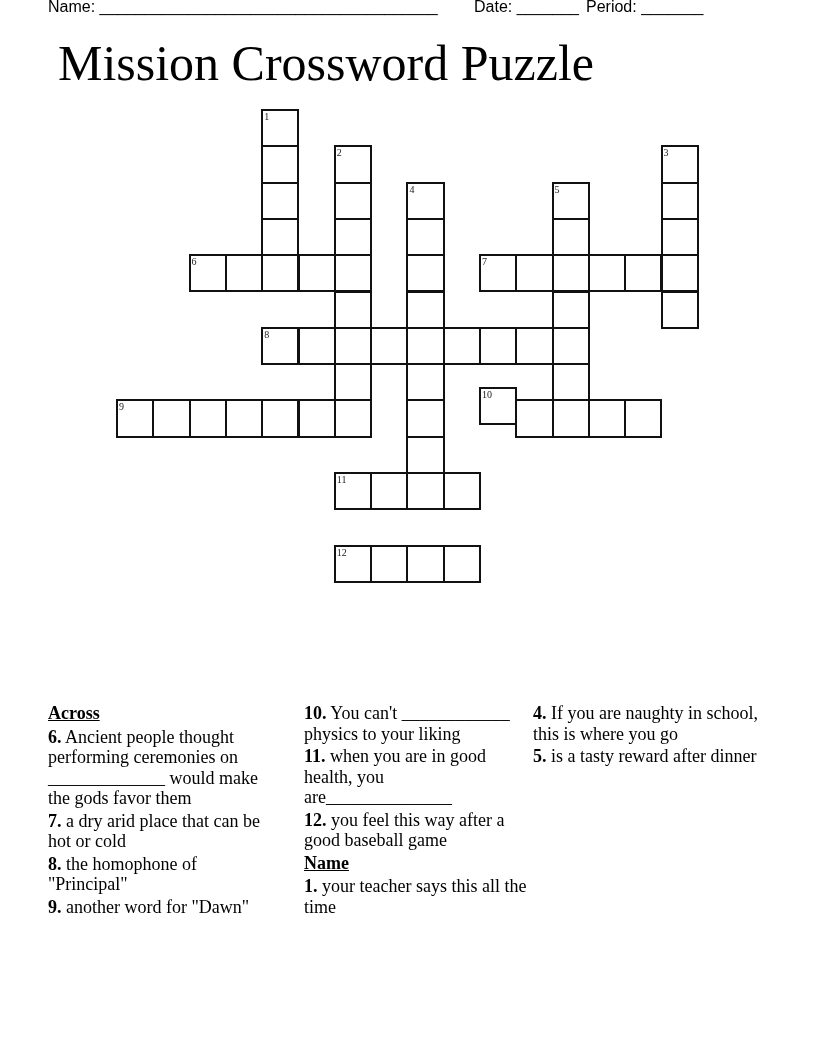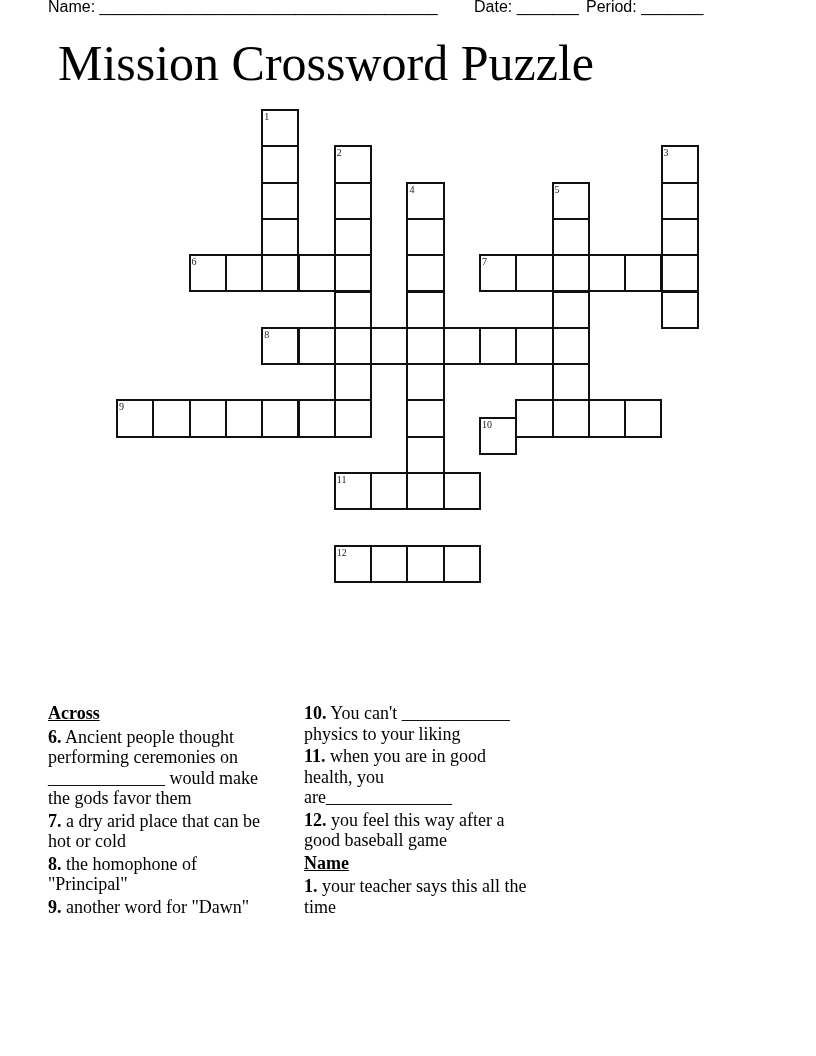--- a/index.html
+++ b/index.html
@@ -95,21 +95,21 @@
     <div class="cell" style="left: 479px; top: 326.8px; width: 38.3px; height: 38.3px;"></div>
     <div class="cell" style="left: 515.3px; top: 326.8px; width: 38.3px; height: 38.3px;"></div>
     <div class="cell" style="left: 116px; top: 399.4px; width: 38.3px; height: 38.3px;">
       <span class="num">9</span>
     </div>
     <div class="cell" style="left: 152.3px; top: 399.4px; width: 38.3px; height: 38.3px;"></div>
     <div class="cell" style="left: 188.6px; top: 399.4px; width: 38.3px; height: 38.3px;"></div>
     <div class="cell" style="left: 224.9px; top: 399.4px; width: 38.3px; height: 38.3px;"></div>
     <div class="cell" style="left: 261.2px; top: 399.4px; width: 38.3px; height: 38.3px;"></div>
     <div class="cell" style="left: 297.5px; top: 399.4px; width: 38.3px; height: 38.3px;"></div>
-    <div class="cell" style="left: 479px; top: 417px; width: 38.3px; height: 38.3px;">
+    <div class="cell" style="left: 479px; top: 387px; width: 38.3px; height: 38.3px;">
       <span class="num">10</span>
     </div>
     <div class="cell" style="left: 515.3px; top: 399.4px; width: 38.3px; height: 38.3px;"></div>
     <div class="cell" style="left: 587.9px; top: 399.4px; width: 38.3px; height: 38.3px;"></div>
     <div class="cell" style="left: 624.2px; top: 399.4px; width: 38.3px; height: 38.3px;"></div>
     <div class="cell" style="left: 333.8px; top: 472px; width: 38.3px; height: 38.3px;">
       <span class="num">11</span>
     </div>
     <div class="cell" style="left: 370.1px; top: 472px; width: 38.3px; height: 38.3px;"></div>
     <div class="cell" style="left: 442.7px; top: 472px; width: 38.3px; height: 38.3px;"></div>
@@ -130,14 +130,16 @@
     <div class="clue"><b>9.</b><span> another word for "Dawn"</span></div>
   </div>
   <div class="col col2">
     <div class="clue"><b>10.</b><span> You can't ____________ physics to your liking</span></div>
     <div class="clue"><b>11.</b><span> when you are in good health, you are______________</span></div>
     <div class="clue"><b>12.</b><span> you feel this way after a good baseball game</span></div>
     <div class="sec">Name</div>
     <div class="clue"><b>1.</b><span> your teacher says this all the time</span></div>
   </div>
   <div class="col col3">
+    <div class="clue"><b>4.</b><span> If you are naughty in school, this is where you go</span></div>
+    <div class="clue"><b>5.</b><span> is a tasty reward after dinner</span></div>
   </div>
 </div>
 
 </body></html>

